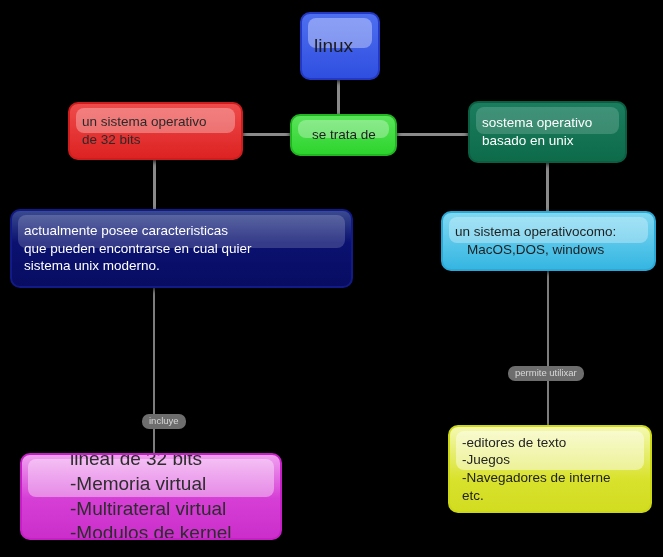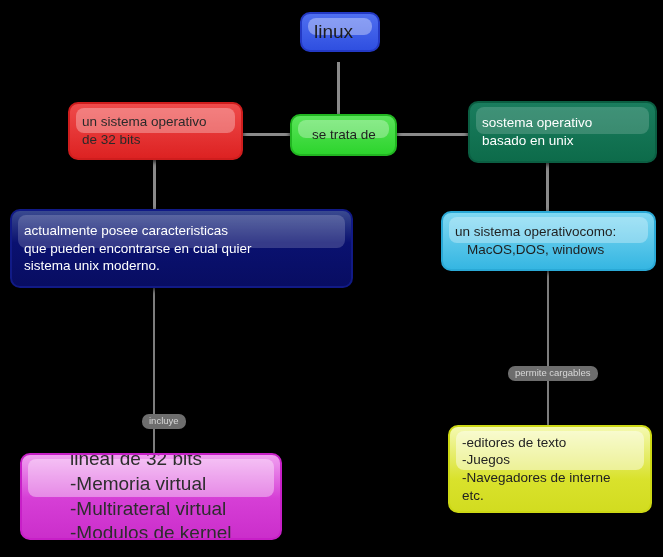--- a/index.html
+++ b/index.html
@@ -48,21 +48,21 @@
   .node .txt {
     position: relative;
     z-index: 2;
     padding: 0 12px;
     line-height: 1.30;
     white-space: pre-line;
   }
 
   
   #n-linux {
-    left: 300px; top: 12px; width: 80px; height: 40px;
+    left: 300px; top: 12px; width: 80px; height: 68px;
     background: linear-gradient(#4f6ff0, #2f4fe0);
     border: 2px solid #2339c4;
     box-shadow: 0 2px 5px rgba(0,0,0,0.8);
   }
   #n-linux .txt { font-size: 19px; color: #1c1c1c; }
   #n-linux .gloss { background: rgba(255,255,255,0.35); }
 
   
   #n-red {
     left: 68px; top: 102px; width: 175px; height: 58px;
@@ -76,21 +76,21 @@
   #n-green {
     left: 290px; top: 114px; width: 107px; height: 42px;
     background: linear-gradient(#5ae45a, #2dd42d);
     border: 2px solid #21b521;
     box-shadow: 0 2px 5px rgba(0,0,0,0.8);
   }
   #n-green .txt { font-size: 13.5px; color: #1f1f1f; margin-left: 8px; }
 
   
   #n-teal {
-    left: 468px; top: 101px; width: 189px; height: 62px;
+    left: 468px; top: 101px; width: 159px; height: 62px;
     background: linear-gradient(#1a7d5e, #0d6b4a);
     border: 2px solid #0b5e42;
     box-shadow: 0 2px 5px rgba(0,0,0,0.8);
   }
   #n-teal .txt { font-size: 13.5px; color: #ffffff; }
   #n-teal .gloss { background: rgba(255,255,255,0.17); }
 
   
   #n-navy {
     left: 10px; top: 209px; width: 343px; height: 79px;
@@ -159,21 +159,21 @@
   <div class="edge" style="left:153px; top:158px; width:3px; height:54px;"></div>
 
   <div class="edge" style="left:546px; top:161px; width:3px; height:53px;"></div>
 
   <div class="edge thin" style="left:153px; top:286px; width:2px; height:170px;"></div>
 
   <div class="edge thin" style="left:547px; top:269px; width:2px; height:159px;"></div>
 
   <div class="edge-label" id="lbl-incluye">incluye</div>
 
-  <div class="edge-label" id="lbl-permite">permite cargables</div>
+  <div class="edge-label" id="lbl-permite">permite utilixar</div>
 
   <div class="node" id="n-linux">
     <span class="gloss"></span>
     <span class="txt">linux</span>
   </div>
 
   <div class="node" id="n-red">
     <span class="gloss"></span>
     <span class="txt">un sistema operativo
 de 32 bits</span>

